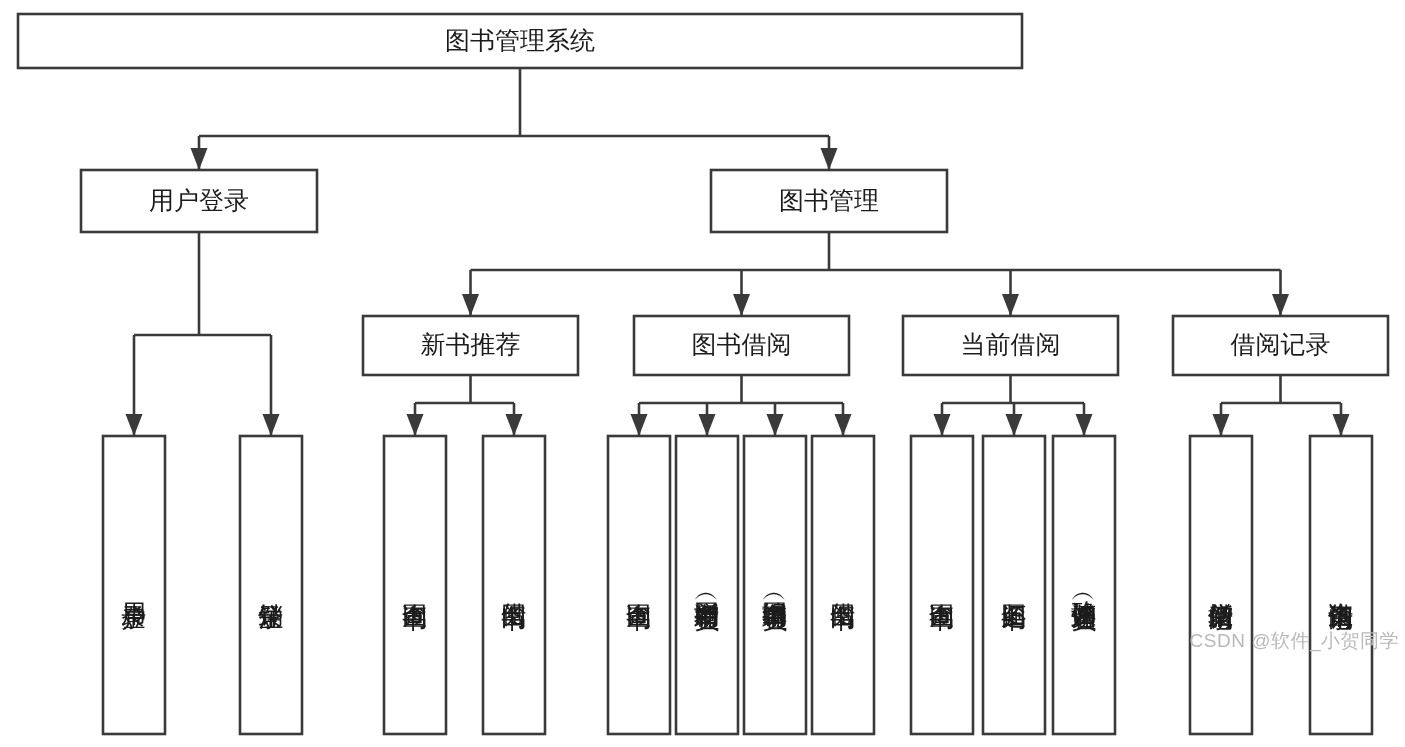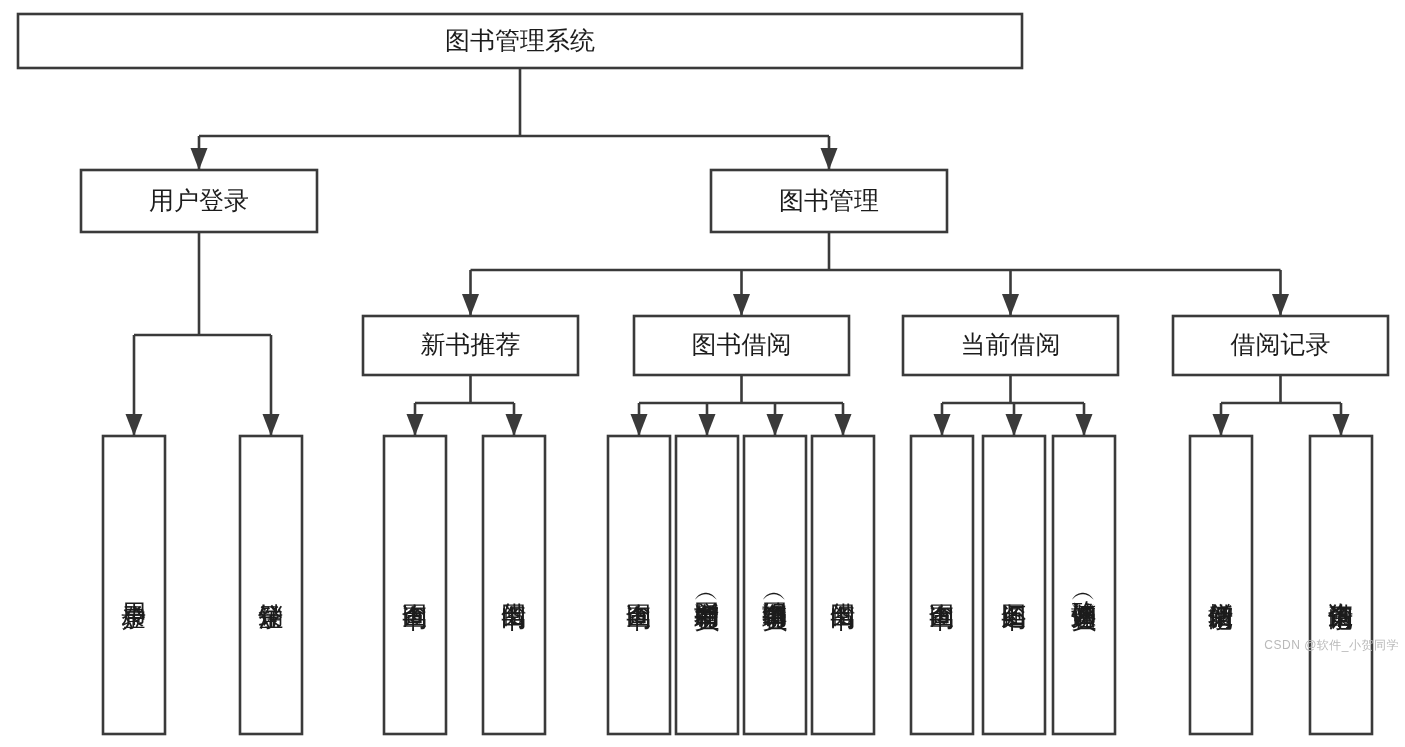--- a/index.html
+++ b/index.html
@@ -64,21 +64,21 @@
     color: #1c1c1c;
     letter-spacing: 1px;
     white-space: nowrap;
     text-align: center;
   }
   .watermark {
     position: absolute;
     right: 6px;
     bottom: 6px;
     font-family: "Liberation Sans", "DejaVu Sans", sans-serif;
-    font-size: 12px;
+    font-size: 19px;
     color: #b9b9b9;
     letter-spacing: 0.5px;
     white-space: nowrap;
   }
 </style>
 </head>
 <body>
 
 <div id="diagram-root">
 

